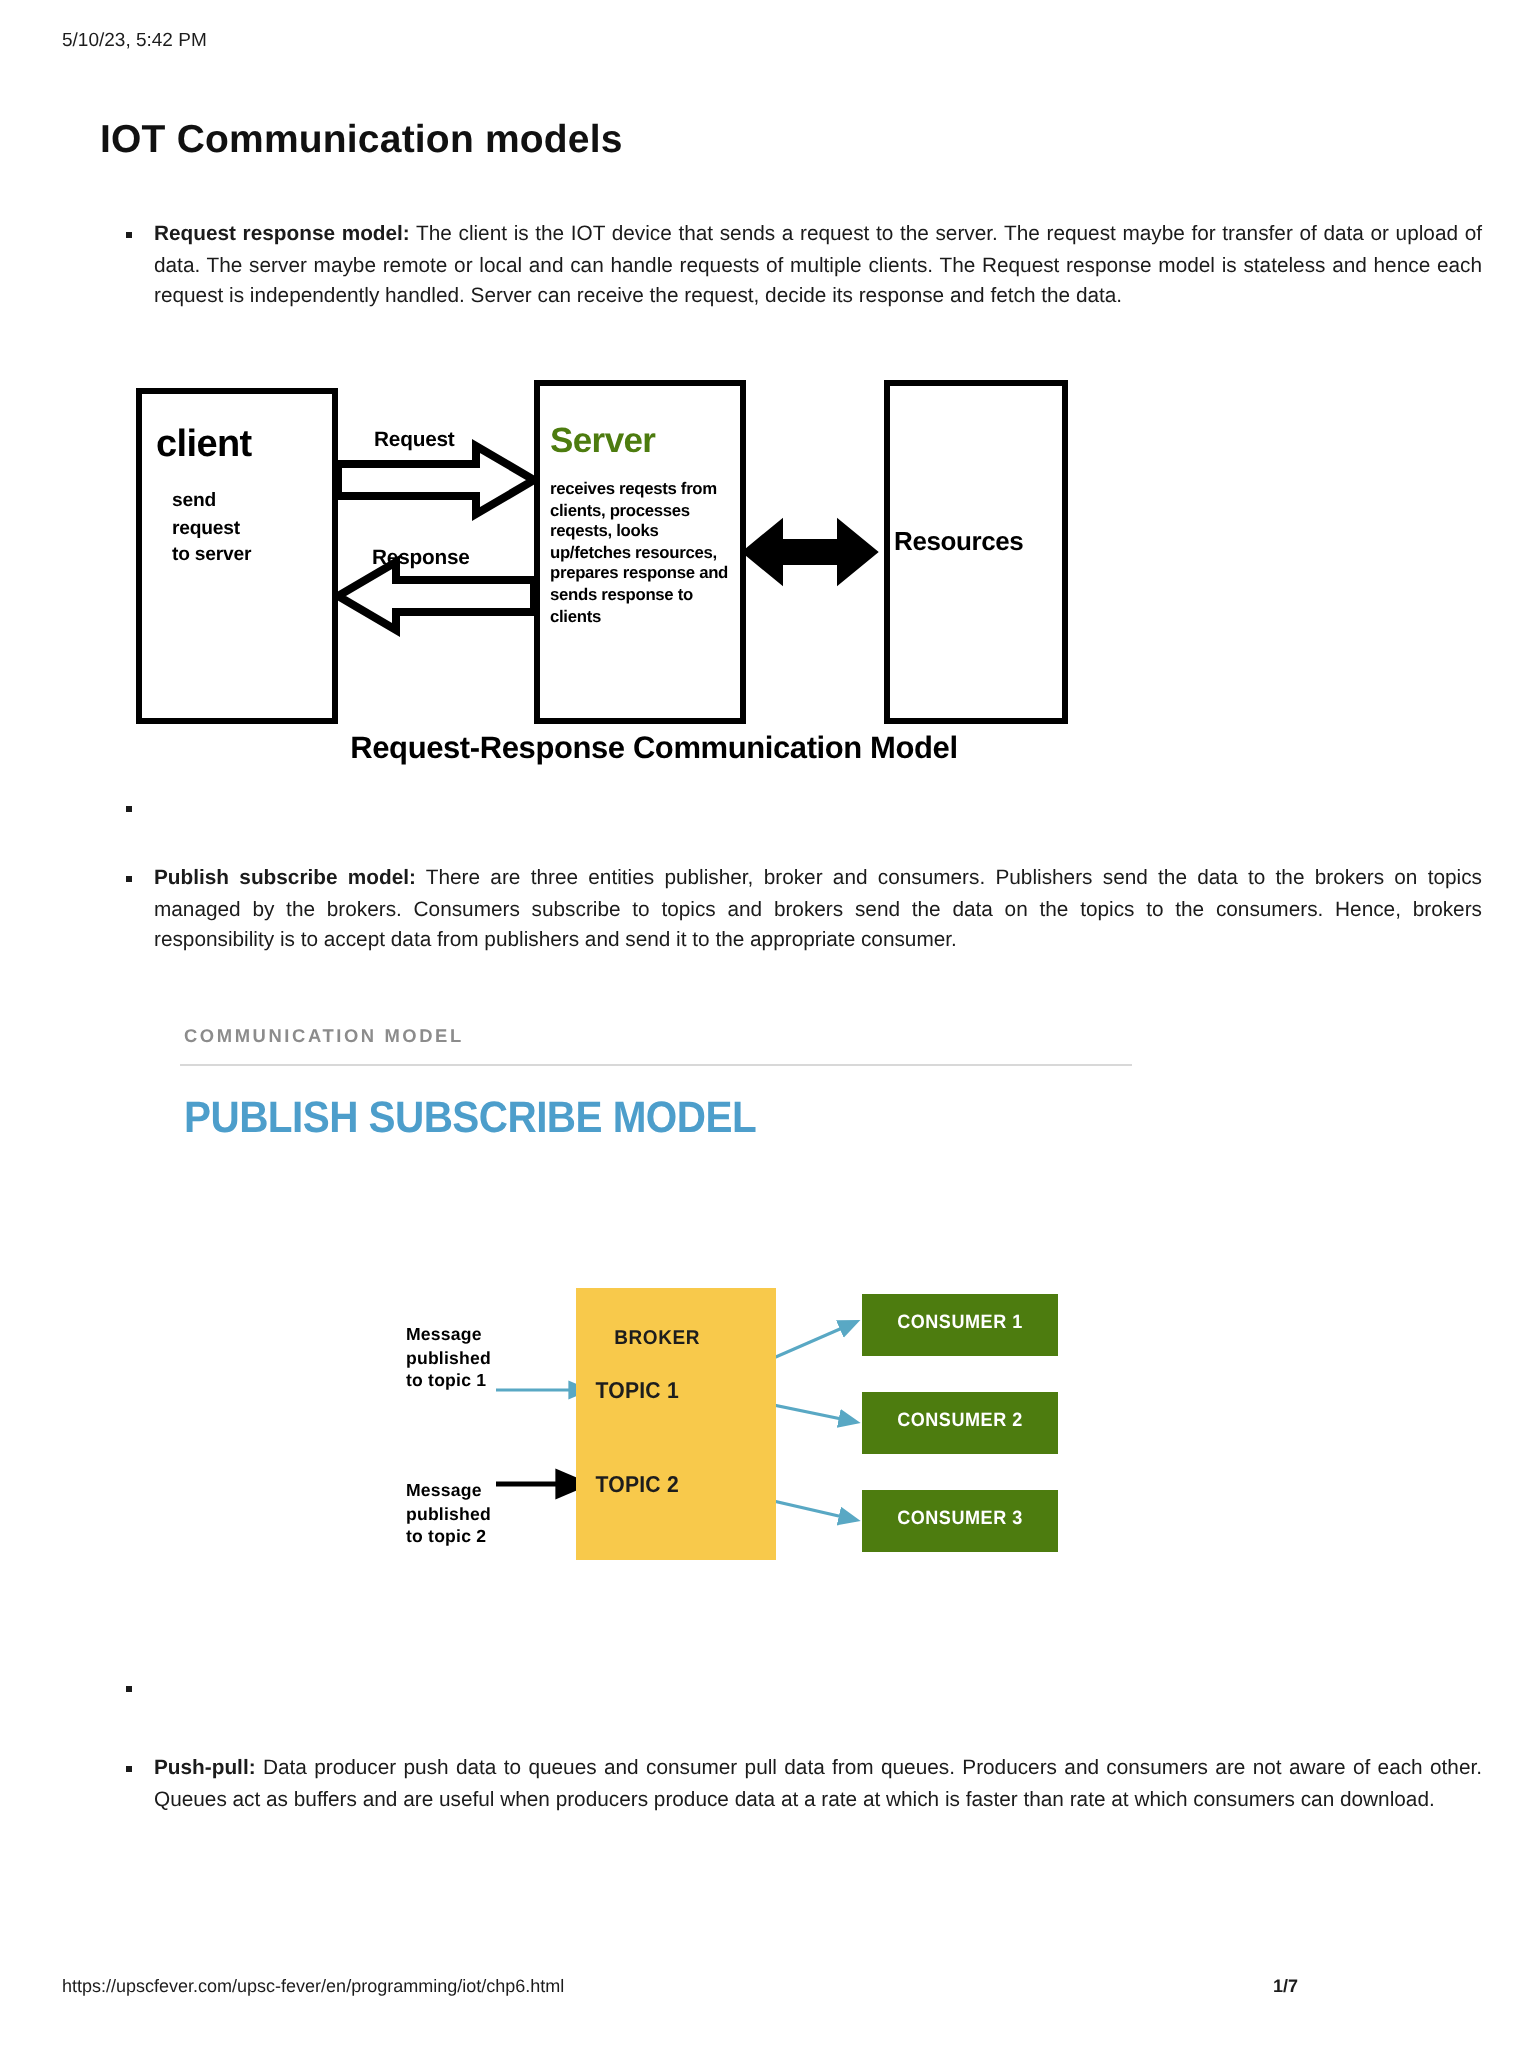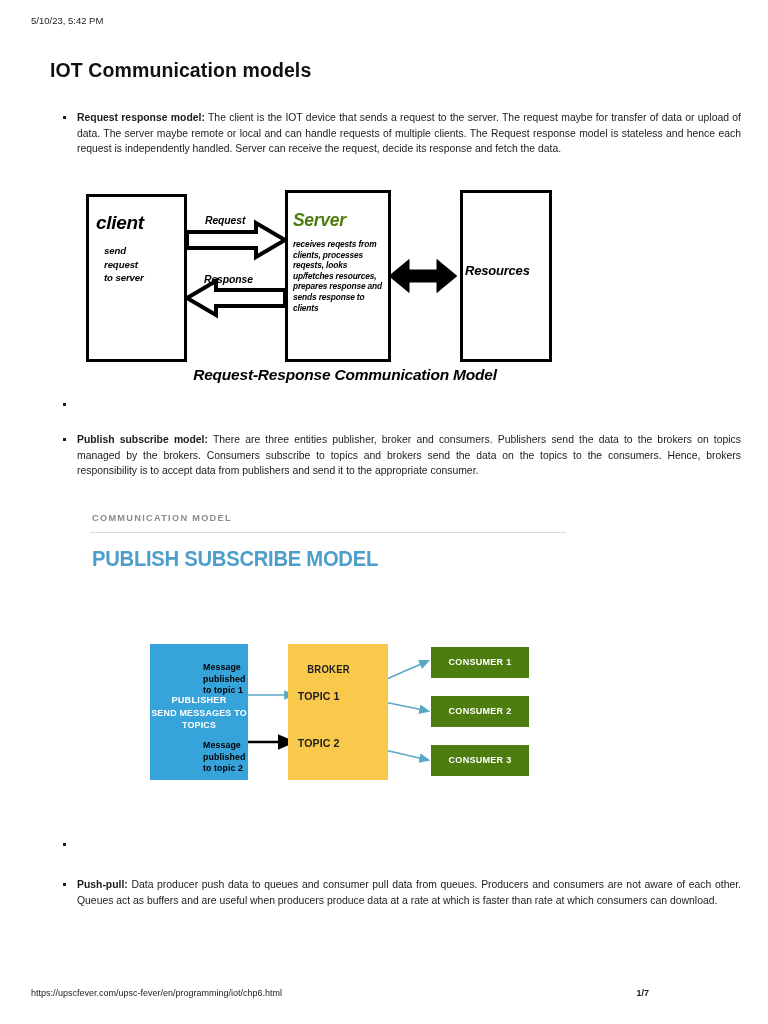--- a/index.html
+++ b/index.html
@@ -99,25 +99,24 @@
 
   .para-1 { position: absolute; left: 60px; top: 110px; width: 664px; }
   .para-empty-1 { position: absolute; left: 60px; top: 397px; width: 664px; height: 12px; }
   .para-2 { position: absolute; left: 60px; top: 432px; width: 664px; }
   .para-empty-2 { position: absolute; left: 60px; top: 837px; width: 664px; height: 12px; }
   .para-3 { position: absolute; left: 60px; top: 877px; width: 664px; }
 
   
   .fig1 {
     position: absolute;
-    left: 86px;
+    left: 68px;
     top: 190px;
     width: 475px;
     height: 200px;
-    font-style: italic;
   }
   .fig1 .box {
     position: absolute;
     border: 3px solid #000;
     background: #fff;
     box-sizing: border-box;
   }
   .fig1 .client-box { left: 0px;   top: 4px;  width: 101px; height: 168px; }
   .fig1 .server-box { left: 199px; top: 0px;  width: 106px; height: 172px; }
   .fig1 .res-box    { left: 374px; top: 0px;  width: 92px;  height: 172px; }
@@ -408,24 +407,20 @@
 
     <line x1="160" y1="234" x2="204" y2="234" stroke="#000000" stroke-width="2.6" marker-end="url(#ah-black)"></line>
 
     <line x1="262" y1="187" x2="340" y2="153" stroke="#59a8c4" stroke-width="1.6" marker-end="url(#ah-teal)"></line>
 
     <line x1="262" y1="187" x2="340" y2="203" stroke="#59a8c4" stroke-width="1.6" marker-end="url(#ah-teal)"></line>
 
     <line x1="262" y1="234" x2="340" y2="252" stroke="#59a8c4" stroke-width="1.6" marker-end="url(#ah-teal)"></line>
   </svg>
 
-  <div class="publisher">
-    <div class="pub-l1">PUBLISHER</div>
-    <div class="pub-l2">SEND MESSAGES TO TOPICS</div>
-  </div>
 
   <div class="broker"></div>
   <div class="broker-title">BROKER</div>
   <div class="topic1">TOPIC 1</div>
   <div class="topic2">TOPIC 2</div>
 
   <div class="msg1" style="white-space:pre-line">Message
 published
 to topic 1</div>
   <div class="msg2" style="white-space:pre-line">Message

